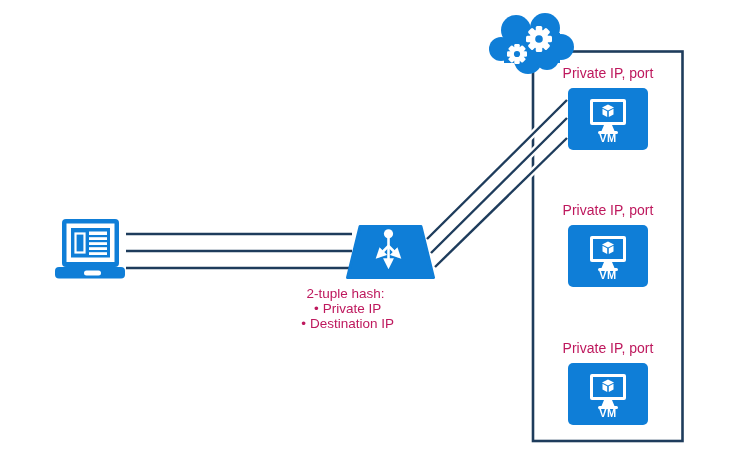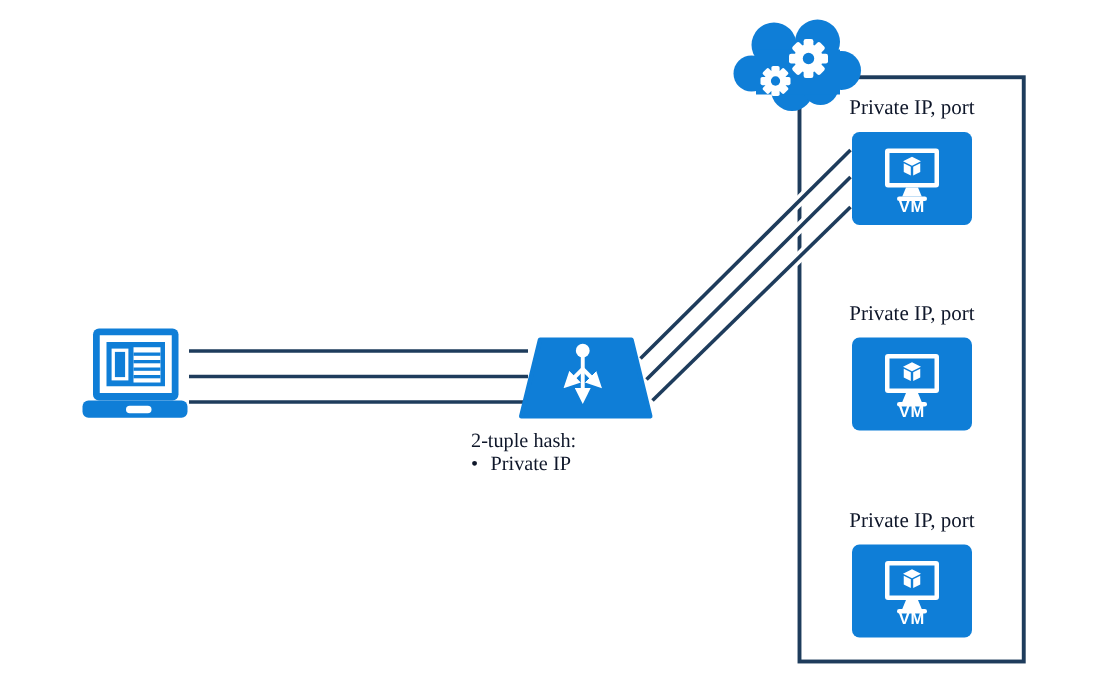--- a/index.html
+++ b/index.html
@@ -1,31 +1,31 @@
 <!DOCTYPE html>
 <html><head>
 <meta charset="utf-8">
 <style>
   html,body{margin:0;padding:0;background:#fff;}
   .canvas{
     position:relative;width:734px;height:456px;background:#ffffff;
     font-family:"Liberation Sans",sans-serif;overflow:hidden;
   }
   .canvas svg{position:absolute;left:0;top:0;}
-  .txt{position:absolute;color:#0f172a;font-family:Liberation Serif, serif;}
+  .txt{position:absolute;color:#be185d;}
   .vm-label{
     left:533px;width:150px;text-align:center;
     font-size:14px;line-height:18px;
   }
   .vm-badge{
     position:absolute;width:80px;text-align:center;color:#ffffff;
     font-size:11px;font-weight:bold;letter-spacing:0.6px;line-height:12px;
   }
   .hash-block{
-    left:314px;top:286px;font-size:13.5px;line-height:15px;white-space:nowrap;
+    left:297px;top:286px;font-size:13.5px;line-height:15px;white-space:nowrap;text-align:center;
   }
   .hash-item .bullet{display:inline-block;width:13px;}
 </style>
 </head>
 <body>
 
 <div class="canvas">
 
   <svg width="734" height="456" viewBox="0 0 734 456">
     <defs>
@@ -147,15 +147,16 @@
   <div class="vm-badge" style="left:568px;top:269px;">VM</div>
   <div class="vm-badge" style="left:568px;top:407px;">VM</div>
 
   <div class="txt vm-label" style="top:64px;">Private IP, port</div>
   <div class="txt vm-label" style="top:201px;">Private IP, port</div>
   <div class="txt vm-label" style="top:339px;">Private IP, port</div>
 
   <div class="txt hash-block">
     <div>2-tuple hash:</div>
     <div class="hash-item"><span class="bullet">•</span><span>Private IP</span></div>
+    <div class="hash-item"><span class="bullet">•</span><span>Destination IP</span></div>
   </div>
 
 </div>
 
 </body></html>

